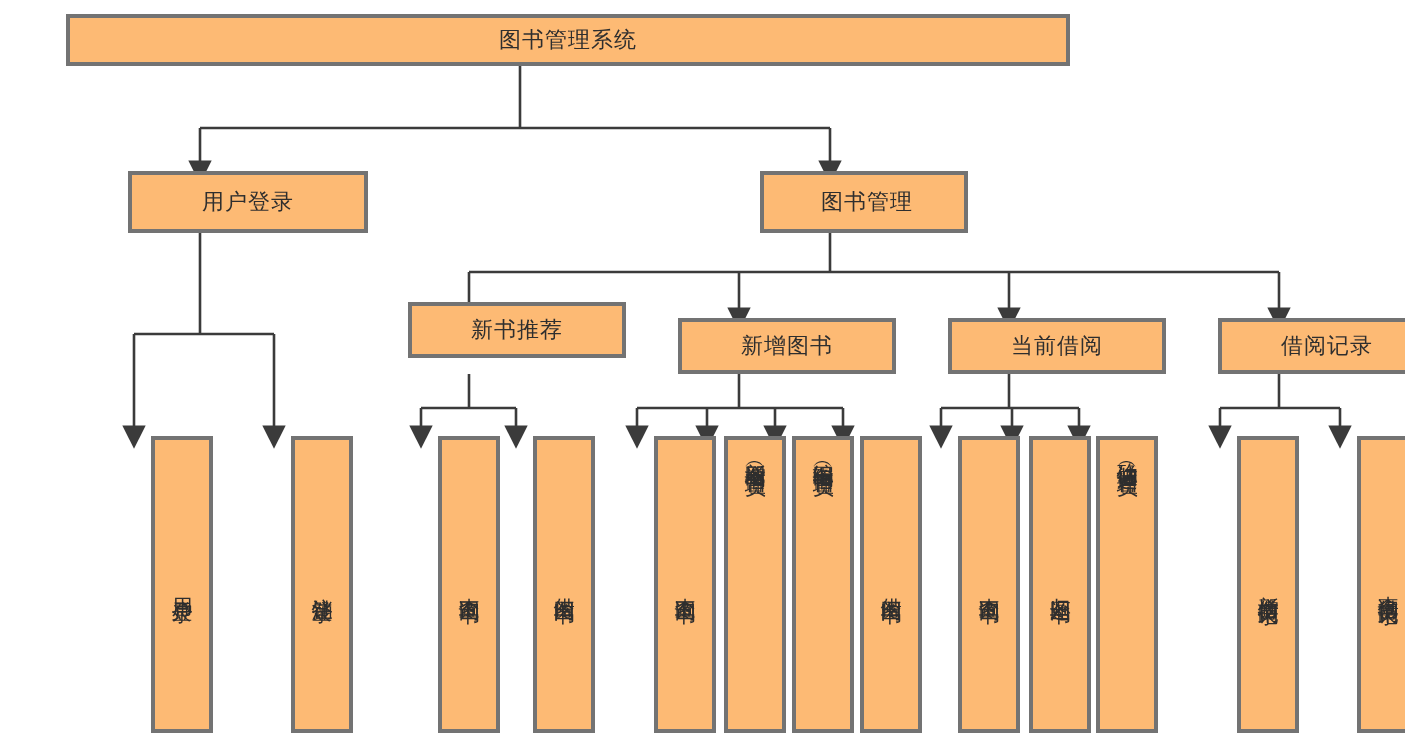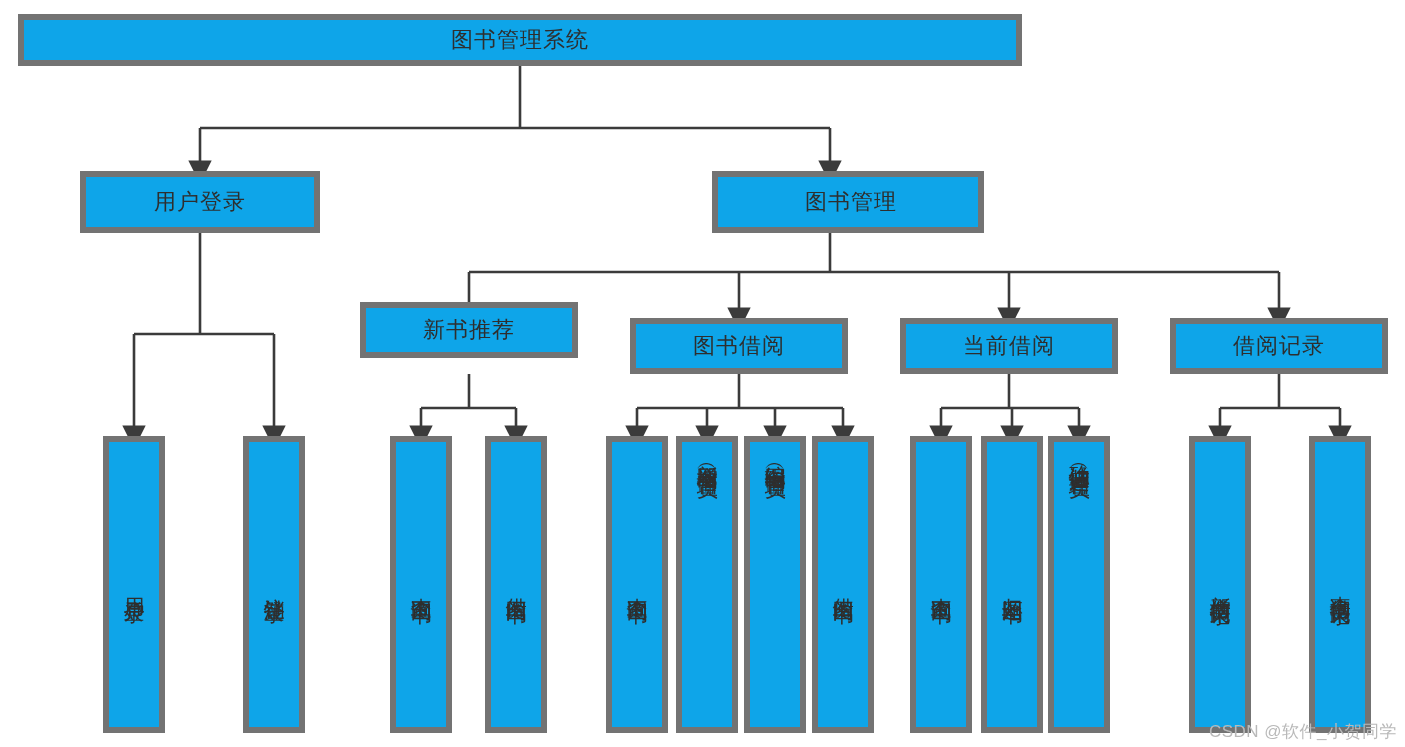--- a/index.html
+++ b/index.html
@@ -20,27 +20,28 @@
   #edges-svg {
     position: absolute;
     left: 0;
     top: 0;
     width: 1405px;
     height: 747px;
   }
   .node {
     position: absolute;
     box-sizing: border-box;
-    border: 6px solid #737373;
-    background: #0ea5e9;
+    border: 4px solid #737373;
+    background: #fdba74;
     display: flex;
     align-items: center;
     justify-content: center;
     color: #2e2e2e;
     z-index: 3;
+    margin-left: 48px;
   }
   .node.horiz {
     font-size: 22px;
     letter-spacing: 1px;
     line-height: 1.15;
   }
   .node.vert {
     writing-mode: vertical-rl;
     text-orientation: upright;
     font-size: 21px;
@@ -123,28 +124,28 @@
     </g>
   </svg>
 
   <div id="nodes-layer">
       <div class="node horiz" style="left: 18px; top: 14px; width: 1004px; height: 52px;">
         <span class="node-label">图书管理系统</span>
       </div>
       <div class="node horiz" style="left: 80px; top: 171px; width: 240px; height: 62px;">
         <span class="node-label">用户登录</span>
       </div>
-      <div class="node horiz" style="left: 712px; top: 171px; width: 272px; height: 62px; padding-left: 6px;">
+      <div class="node horiz" style="left: 712px; top: 171px; width: 208px; height: 62px; padding-left: 6px;">
         <span class="node-label">图书管理</span>
       </div>
       <div class="node horiz" style="left: 360px; top: 302px; width: 218px; height: 56px;">
         <span class="node-label">新书推荐</span>
       </div>
       <div class="node horiz" style="left: 630px; top: 318px; width: 218px; height: 56px;">
-        <span class="node-label">图书借阅</span>
+        <span class="node-label">新增图书</span>
       </div>
       <div class="node horiz" style="left: 900px; top: 318px; width: 218px; height: 56px; text-align: right;">
         <span class="node-label">当前借阅</span>
       </div>
       <div class="node horiz" style="left: 1170px; top: 318px; width: 218px; height: 56px;">
         <span class="node-label">借阅记录</span>
       </div>
       <div class="node vert" style="left: 103px; top: 436px; width: 62px; height: 297px;">
         <span class="node-label">用户登录</span>
       </div>
@@ -179,14 +180,13 @@
         <span class="node-label">确认归还（管理员）</span>
       </div>
       <div class="node vert" style="left: 1189px; top: 436px; width: 62px; height: 297px;">
         <span class="node-label">新增借阅记录</span>
       </div>
       <div class="node vert" style="left: 1309px; top: 436px; width: 62px; height: 297px;">
         <span class="node-label">查询借阅记录</span>
       </div>
     </div>
 
-  <div id="watermark">CSDN @软件_小贺同学</div>
 </div>
 
 </body></html>

